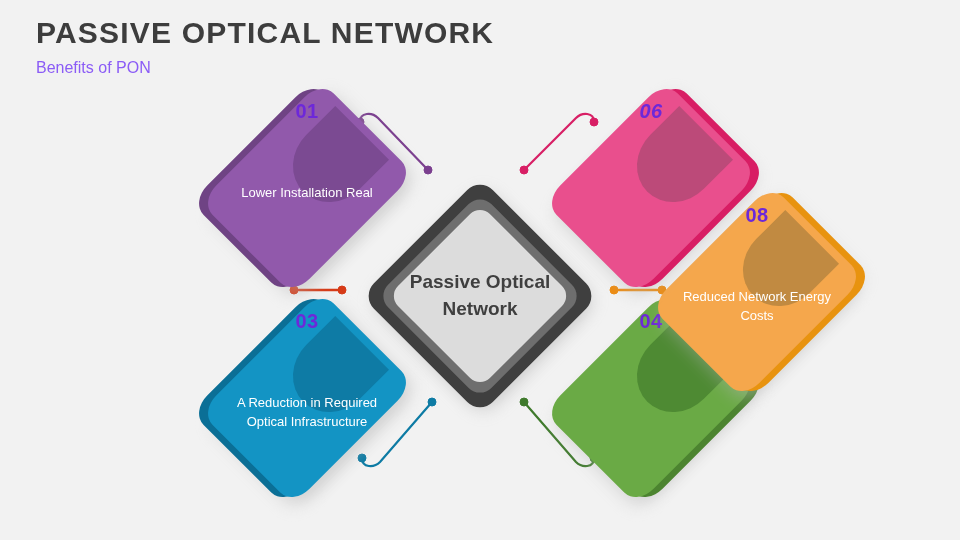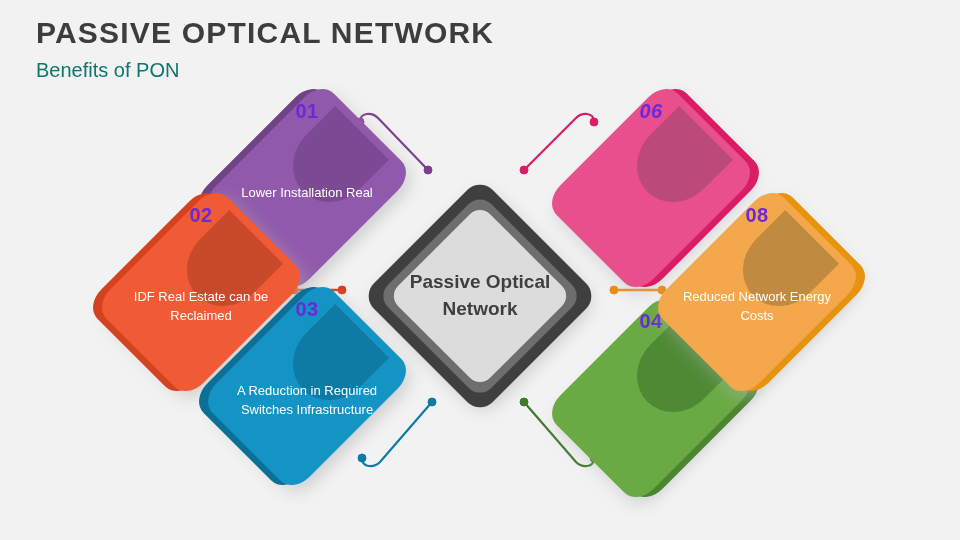--- a/index.html
+++ b/index.html
@@ -23,22 +23,22 @@
   #header { position: absolute; left: 36px; top: 16px; }
   #title {
     font-size: 30px;
     font-weight: bold;
     color: #3d3d3d;
     letter-spacing: 1.2px;
     white-space: nowrap;
     line-height: 1.1;
   }
   #subtitle {
-    font-size: 20px;
-    color: #0f766e;
+    font-size: 16px;
+    color: #8b5cf6;
     margin-top: 10px;
     line-height: 1.1;
   }
 
   
   #center-wrap {
     position: absolute;
     left: 350px;
     top: 176px;
     width: 260px;
@@ -140,21 +140,21 @@
     width: 150px;
     text-align: center;
     font-size: 13px;
     color: #ffffff;
     line-height: 1.46;
   }
 
   
   #node-01 { left: 212px; top: 88px; }
   #node-02 { left: 106px; top: 192px; }
-  #node-03 { left: 212px; top: 286px; }
+  #node-03 { left: 212px; top: 298px; }
   #node-04 { left: 556px; top: 298px; }
   #node-05 { left: 662px; top: 192px; }
   #node-06 { left: 556px; top: 88px; font-style: italic; }
 
   
   .conn {
     position: absolute;
     overflow: visible;
   }
   #conn-01 { left: 352px; top: 106px; }
@@ -213,38 +213,29 @@
   <div class="node" id="node-01">
     <div class="dia-shadow"></div>
     <div class="dia-back" style="background: rgb(111, 67, 132); margin-left: -9px; margin-top: 0px;"></div>
     <div class="dia-main" style="background: rgb(145, 89, 171);">
       <div class="cap" style="background: rgb(123, 74, 146);"></div>
     </div>
     <div class="num">01</div>
     <div class="label">Lower Installation Real</div>
   </div>
 
-  <div class="node" id="node-02">
-    <div class="dia-shadow"></div>
-    <div class="dia-back" style="background: rgb(212, 66, 31); margin-left: -9px; margin-top: 0px;"></div>
-    <div class="dia-main" style="background: rgb(240, 90, 52);">
-      <div class="cap" style="background: rgb(201, 73, 43);"></div>
-    </div>
-    <div class="num">02</div>
-    <div class="label">IDF Real Estate can be Reclaimed</div>
-  </div>
 
   <div class="node" id="node-03">
     <div class="dia-shadow"></div>
     <div class="dia-back" style="background: rgb(11, 111, 150); margin-left: -9px; margin-top: 0px;"></div>
     <div class="dia-main" style="background: rgb(19, 148, 196);">
       <div class="cap" style="background: rgb(14, 123, 165);"></div>
     </div>
     <div class="num">03</div>
-    <div class="label">A Reduction in Required Switches Infrastructure</div>
+    <div class="label">A Reduction in Required Optical Infrastructure</div>
   </div>
 
   <div class="node" id="node-04">
     <div class="dia-shadow"></div>
     <div class="dia-back" style="background: rgb(76, 132, 48); margin-left: 9px; margin-top: 0px;"></div>
     <div class="dia-main" style="background: rgb(106, 170, 69);">
       <div class="cap" style="background: rgb(78, 138, 51);"></div>
     </div>
     <div class="num">04</div>
   </div>

